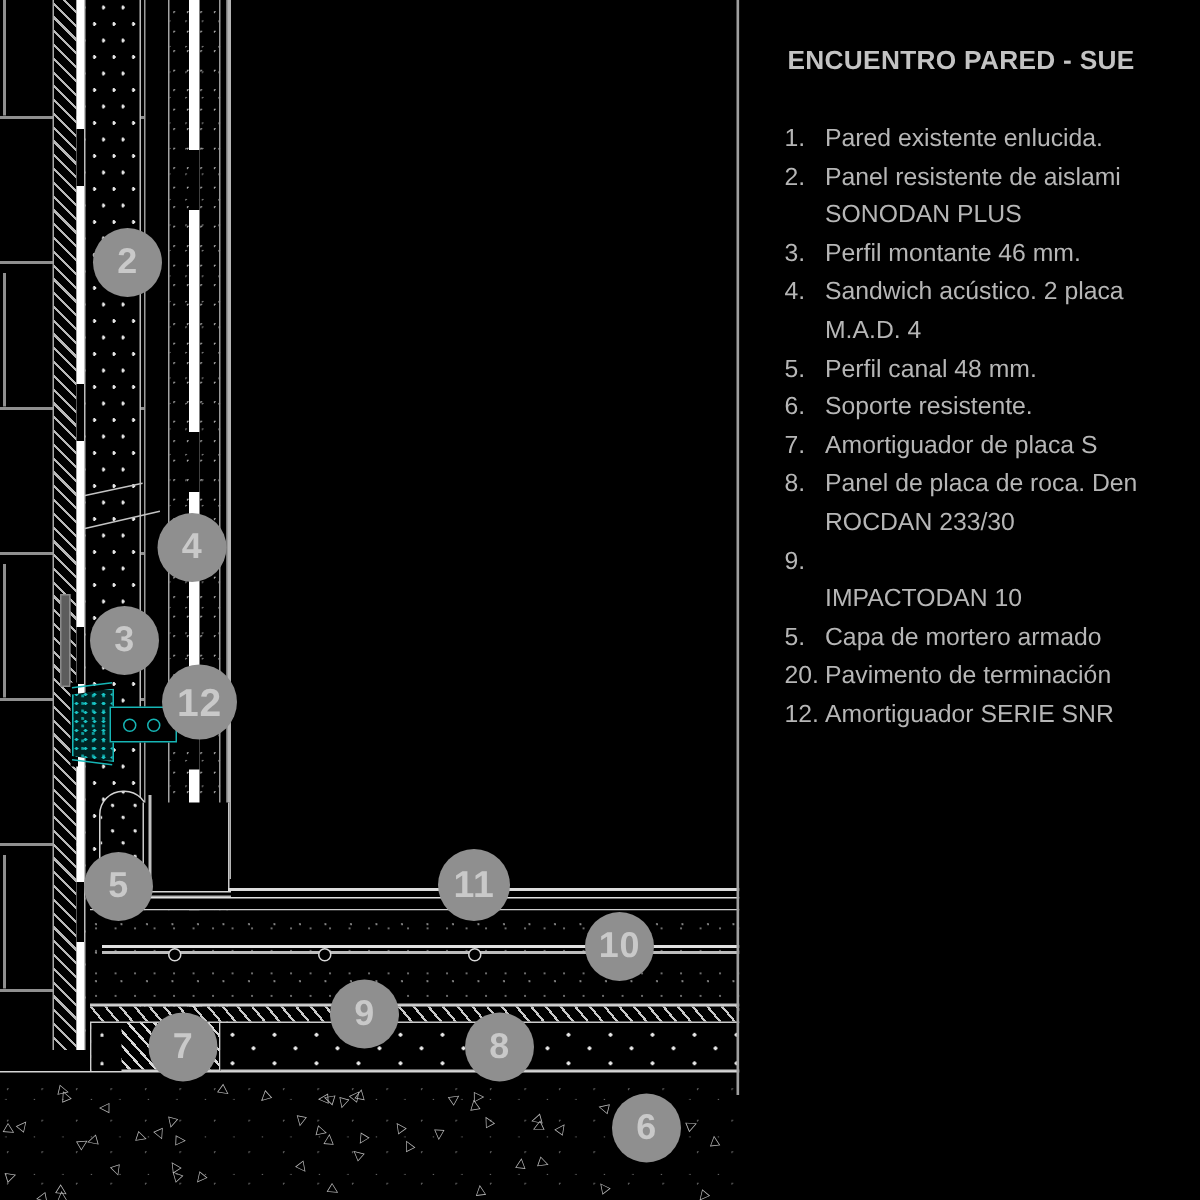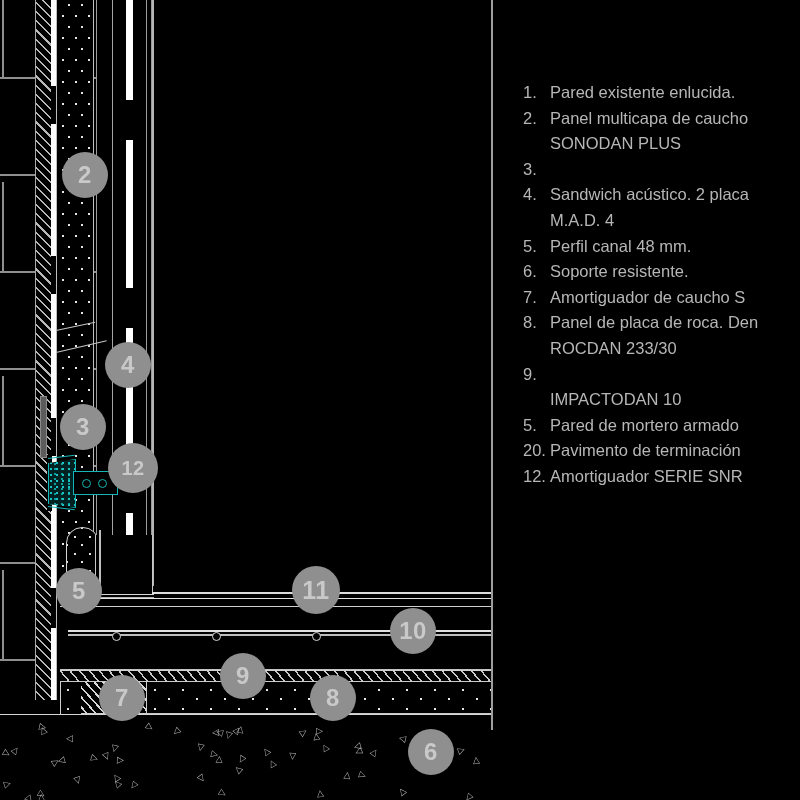--- a/index.html
+++ b/index.html
@@ -328,74 +328,76 @@
           <div class="trio" style="left: 434.912px; top: 47.1948px; transform: rotate(151.761deg);">◁</div>
         </div>
     </div>
 
     <div class="lyr frameR"></div>
 
     <div id="calloutLayer">
         <div class="callout" style="left: 62px; top: 152px; width: 46px; height: 46px; font-size: 23.92px; background: rgb(143, 143, 143); color: rgb(201, 201, 201);">2</div>
         <div class="callout" style="left: 105px; top: 342px; width: 46px; height: 46px; font-size: 23.92px; background: rgb(143, 143, 143); color: rgb(201, 201, 201);">4</div>
         <div class="callout" style="left: 60px; top: 404px; width: 46px; height: 46px; font-size: 23.92px; background: rgb(143, 143, 143); color: rgb(201, 201, 201);">3</div>
-        <div class="callout" style="left: 108px; top: 443px; width: 50px; height: 50px; font-size: 20px; background: rgb(143, 143, 143); color: rgb(201, 201, 201);">12</div>
+        <div class="callout" style="left: 108px; top: 443px; width: 50px; height: 50px; font-size: 26px; background: rgb(143, 143, 143); color: rgb(201, 201, 201);">12</div>
         <div class="callout" style="left: 56px; top: 568px; width: 46px; height: 46px; font-size: 23.92px; background: rgb(143, 143, 143); color: rgb(201, 201, 201);">5</div>
         <div class="callout" style="left: 292px; top: 566px; width: 48px; height: 48px; font-size: 24.96px; background: rgb(143, 143, 143); color: rgb(201, 201, 201);">11</div>
         <div class="callout" style="left: 390px; top: 608px; width: 46px; height: 46px; font-size: 23.92px; background: rgb(143, 143, 143); color: rgb(201, 201, 201);">10</div>
         <div class="callout" style="left: 220px; top: 653px; width: 46px; height: 46px; font-size: 23.92px; background: rgb(143, 143, 143); color: rgb(201, 201, 201);">9</div>
         <div class="callout" style="left: 99px; top: 675px; width: 46px; height: 46px; font-size: 23.92px; background: rgb(143, 143, 143); color: rgb(201, 201, 201);">7</div>
         <div class="callout" style="left: 310px; top: 675px; width: 46px; height: 46px; font-size: 23.92px; background: rgb(143, 143, 143); color: rgb(201, 201, 201);">8</div>
         <div class="callout" style="left: 408px; top: 729px; width: 46px; height: 46px; font-size: 23.92px; background: rgb(143, 143, 143); color: rgb(201, 201, 201);">6</div>
       </div>
   </div>
 
   <div id="legend">
+    <div id="legendTitle">ENCUENTRO PARED - SUE</div>
     <div id="legendList">
         <div class="lgRow">
           <span class="lgNum">1.</span>
           <span class="lgTxt">Pared existente enlucida.</span>
         </div>
         <div class="lgRow">
           <span class="lgNum">2.</span>
-          <span class="lgTxt">Panel multicapa de caucho</span>
+          <span class="lgTxt">Panel resistente de aislami</span>
         </div>
         <div class="lgCont">SONODAN PLUS</div>
         <div class="lgRow">
           <span class="lgNum">3.</span>
+          <span class="lgTxt">Perfil montante 46 mm.</span>
         </div>
         <div class="lgRow">
           <span class="lgNum">4.</span>
           <span class="lgTxt">Sandwich acústico. 2 placa</span>
         </div>
         <div class="lgCont">M.A.D. 4</div>
         <div class="lgRow">
           <span class="lgNum">5.</span>
           <span class="lgTxt">Perfil canal 48 mm.</span>
         </div>
         <div class="lgRow">
           <span class="lgNum">6.</span>
           <span class="lgTxt">Soporte resistente.</span>
         </div>
         <div class="lgRow">
           <span class="lgNum">7.</span>
-          <span class="lgTxt">Amortiguador de caucho S</span>
+          <span class="lgTxt">Amortiguador de placa S</span>
         </div>
         <div class="lgRow">
           <span class="lgNum">8.</span>
           <span class="lgTxt">Panel de placa de roca. Den</span>
         </div>
         <div class="lgCont">ROCDAN 233/30</div>
         <div class="lgRow">
           <span class="lgNum">9.</span>
         </div>
         <div class="lgCont">IMPACTODAN 10</div>
         <div class="lgRow">
           <span class="lgNum">5.</span>
-          <span class="lgTxt">Pared de mortero armado</span>
+          <span class="lgTxt">Capa de mortero armado</span>
         </div>
         <div class="lgRow">
           <span class="lgNum">20.</span>
           <span class="lgTxt">Pavimento de terminación</span>
         </div>
         <div class="lgRow">
           <span class="lgNum">12.</span>
           <span class="lgTxt">Amortiguador SERIE SNR</span>
         </div>
       </div>

